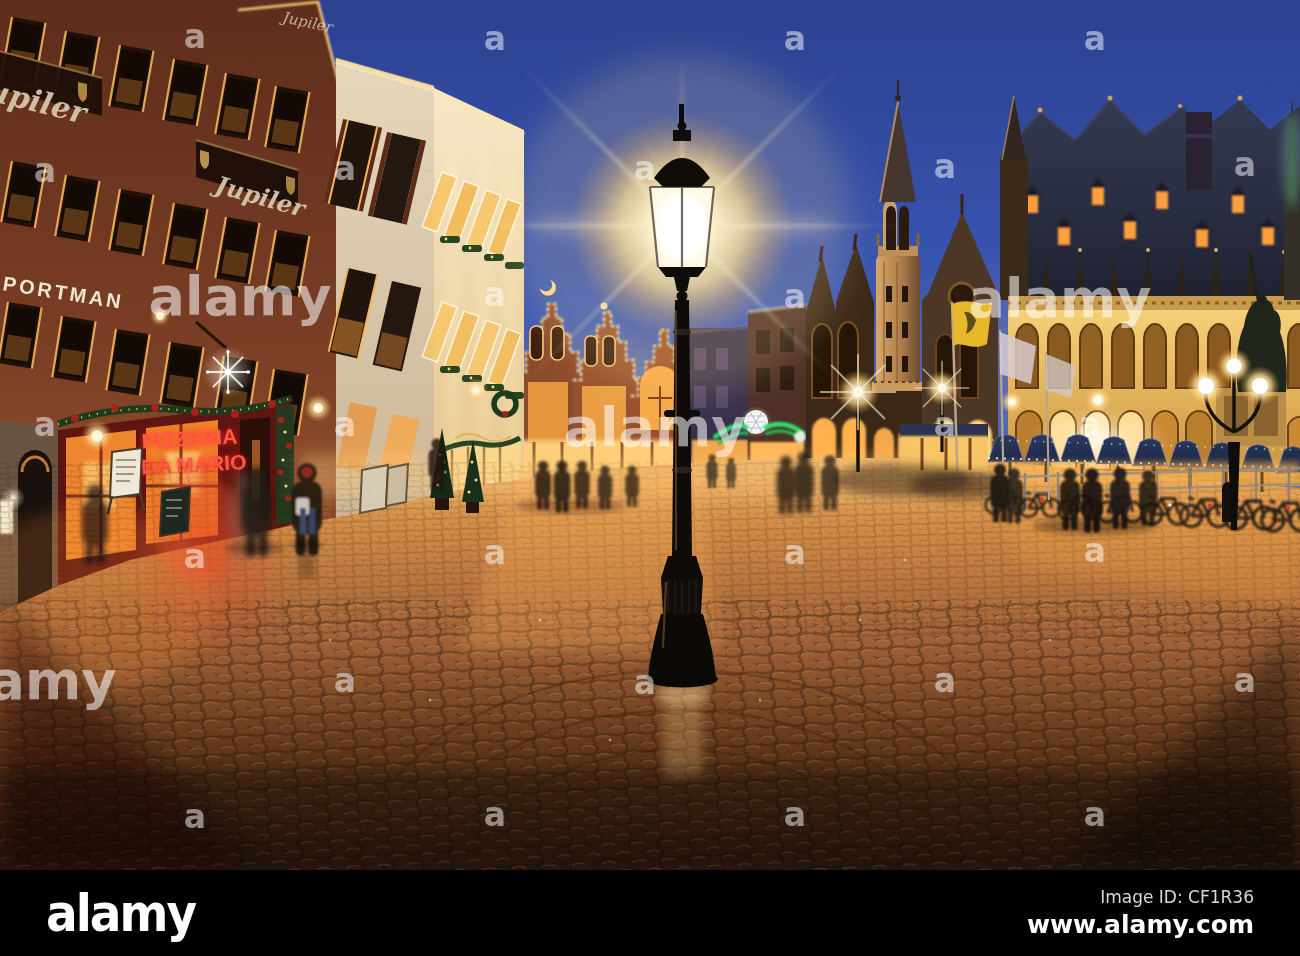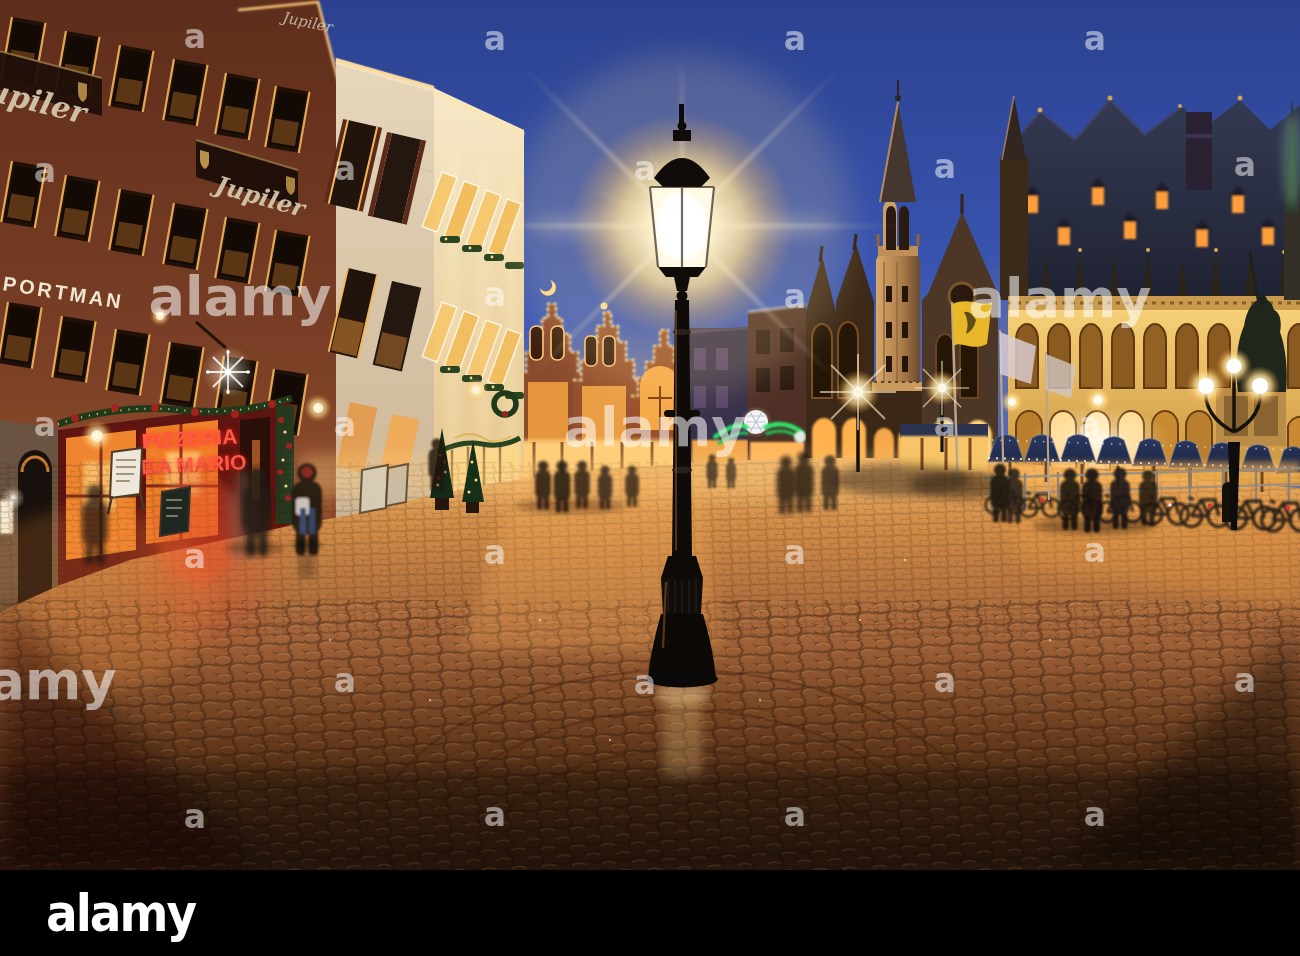--- a/index.html
+++ b/index.html
@@ -876,15 +876,19 @@
       <span class="wm wm-a" style="left: 795px; top: 814px;">a</span>
       <span class="wm wm-a" style="left: 1095px; top: 814px;">a</span>
       <span class="wm wm-word" style="left: 240px; top: 297px;">alamy</span>
       <span class="wm wm-word" style="left: 1060px; top: 299px;">alamy</span>
       <span class="wm wm-word" style="left: 655px; top: 428px;">alamy</span>
       <span class="wm wm-word" style="left: 25px; top: 681px;">alamy</span>
     </div>
 
 <div id="footer">
   <div class="footer-logo">alamy</div>
+  <div class="footer-right">
+    <div class="footer-id">Image ID: CF1R36</div>
+    <div class="footer-url">www.alamy.com</div>
+  </div>
 </div>
 
 </div>
 
 </body></html>

